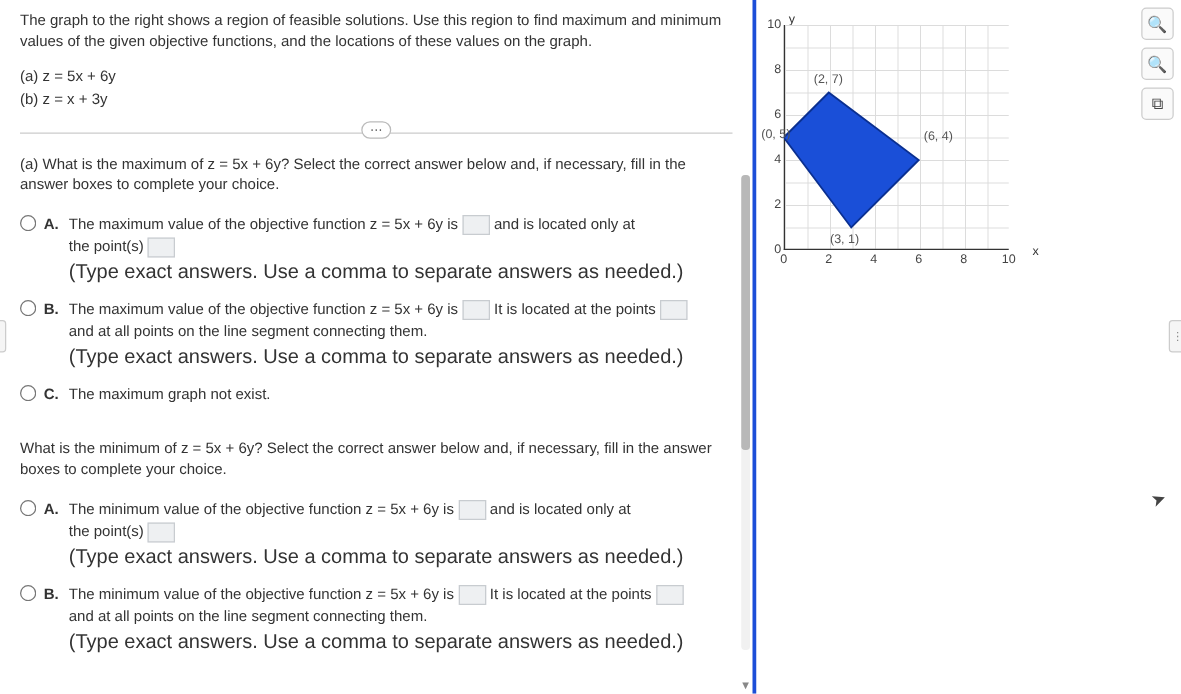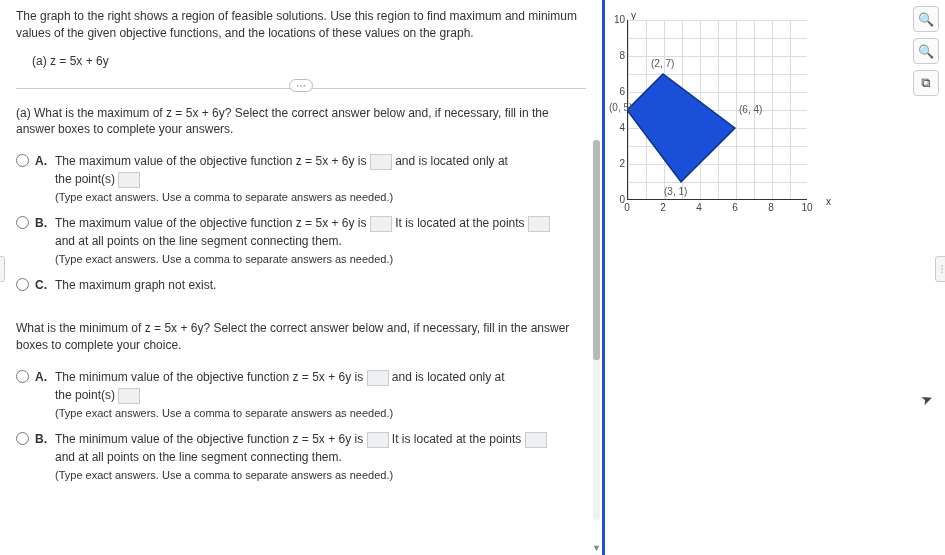--- a/index.html
+++ b/index.html
@@ -1,29 +1,29 @@
 <!DOCTYPE html>
 <html><head>
 <meta charset="utf-8">
 <style>
 *{box-sizing:border-box;margin:0;padding:0}
 body{font-family:Arial,Helvetica,sans-serif;font-size:12px;color:#333;background:#fff;width:945px;height:555px;position:relative;overflow:hidden}
 .main{display:flex;height:100%}
 .left-panel{flex:0 0 605px;padding:8px 16px;position:relative;border-right:3px solid #1d4ed8;overflow:hidden}
 .intro{margin-bottom:10px;line-height:1.4}
-.funcs{margin:8px 16px 18px;line-height:1.5}
+.funcs{margin:8px 0 18px;line-height:1.5}
 .divider{border-top:1px solid #ccc;position:relative;margin:10px 0 16px}
 .divider::after{content:"⋯";position:absolute;left:50%;top:-10px;transform:translateX(-50%);background:#fff;padding:0 6px;border:1px solid #bbb;border-radius:10px;font-size:10px;color:#666}
 .question-text{line-height:1.4;margin-bottom:14px}
 .choice{display:flex;align-items:flex-start;margin:8px 0;line-height:1.5}
 .choice input[type=radio]{margin:2px 6px 0 0}
 .choice .letter{font-weight:bold;margin-right:6px;min-width:14px}
 .choice-body{flex:1}
 .ans-box{display:inline-block;width:22px;height:16px;background:#eef0f2;border:1px solid #c8ccd0;vertical-align:middle}
-.hint{font-size:11px;color:#333}
+.hint{font-size:16px;color:#333}
 .scrollbar{position:absolute;right:2px;top:140px;width:7px;height:380px;background:#f1f1f1;border-radius:3px}
 .scrollbar .thumb{position:absolute;top:0;width:7px;height:220px;background:#b8b8b8;border-radius:3px}
 .arrow-up{position:absolute;right:1px;top:148px;font-size:9px;color:#888}
 .arrow-dn{position:absolute;right:1px;bottom:2px;font-size:9px;color:#888}
 .right-panel{flex:1;position:relative;padding:10px}
 .graph{position:relative;width:220px;height:230px;margin-left:-8px}
 .grid{position:absolute;left:20px;top:10px;width:180px;height:180px;background:linear-gradient(to right,#dcdcdc 1px,transparent 1px) 0 0/18px 18px,linear-gradient(to bottom,#dcdcdc 1px,transparent 1px) 0 0/18px 18px,#fff;border-left:1.5px solid #333;border-bottom:1.5px solid #333}
 .ylab{position:absolute;font-size:10px;color:#444;text-align:right;width:16px;left:2px}
 .xlab{position:absolute;font-size:10px;color:#444;top:192px;text-align:center;width:12px}
 .axis-y{position:absolute;left:24px;top:0;font-size:10px;color:#333}
@@ -39,24 +39,25 @@
 </style>
 </head>
 <body>
 
 <div class="main">
   <div class="left-handle">⋮</div>
   <div class="left-panel">
     <p class="intro">The graph to the right shows a region of feasible solutions. Use this region to find maximum and minimum values of the given objective functions, and the locations of these values on the graph.</p>
     <div class="funcs">
       <div>(a) z = 5x + 6y</div>
+      <div>(b) z = x + 3y</div>
     </div>
     <div class="divider"></div>
 
-    <p class="question-text">(a) What is the maximum of z = 5x + 6y? Select the correct answer below and, if necessary, fill in the answer boxes to complete your answers.</p>
+    <p class="question-text">(a) What is the maximum of z = 5x + 6y? Select the correct answer below and, if necessary, fill in the answer boxes to complete your choice.</p>
 
     <div class="choice">
       <input type="radio" name="maxA" style="">
       <span class="letter">A.</span>
       <div class="choice-body">
         <span>The maximum value of the objective function z = 5x + 6y is</span>
         <span class="ans-box"></span>
         <span>and is located only at</span><br>
         <span>the point(s)</span>
         <span class="ans-box"></span><br>

